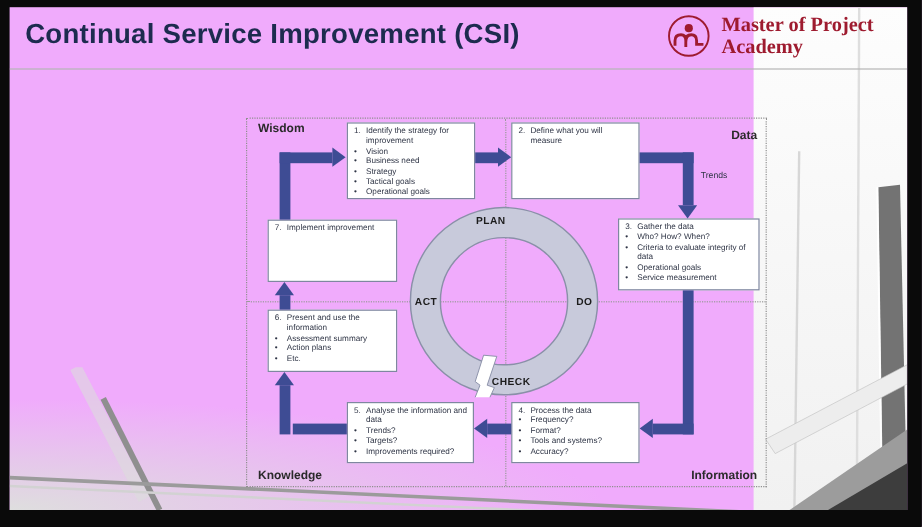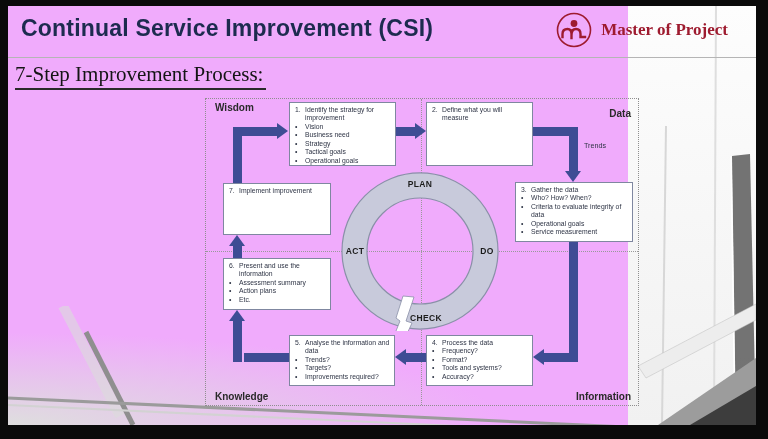--- a/index.html
+++ b/index.html
@@ -82,40 +82,40 @@
     <div class="header">
       <div class="title">Continual Service Improvement (CSI)</div>
       <div class="logo">
         <svg width="40" height="40" viewBox="0 0 40 40">
           <circle cx="20" cy="20" r="16.5" fill="none" stroke="var(--red)" stroke-width="1.6"></circle>
           <circle cx="20" cy="13.5" r="3.4" fill="var(--red)"></circle>
           <path d="M 8.5 27 L 8.5 24 Q 8.5 19 13.5 19 Q 17.5 19 17.5 24 L 17.5 28 M 17.5 24 Q 17.5 19 22 19 Q 26.5 19 26.5 24 L 26.5 27 L 31 27" fill="none" stroke="var(--red)" stroke-width="2.4" stroke-linecap="square"></path>
         </svg>
         <div class="logo-text">
           <div>Master of Project</div>
+          <div>Academy</div>
         </div>
       </div>
     </div>
 
-    <div class="subtitle">7-Step Improvement Process:</div>
 
     <div class="diagram">
       <div class="vline"></div>
       <div class="hline"></div>
 
       <div class="quad-label q-tl">Wisdom</div>
       <div class="quad-label q-tr">Data</div>
       <div class="quad-label q-bl">Knowledge</div>
       <div class="quad-label q-br">Information</div>
 
       <svg class="ring-svg" width="160" height="160" viewBox="0 0 160 160">
         <path fill-rule="evenodd" d="M 2 80 a 78 78 0 1 0 156 0 a 78 78 0 1 0 -156 0 Z M 27 80 a 53 53 0 1 1 106 0 a 53 53 0 1 1 -106 0 Z" style="fill:var(--ring);stroke:var(--ring-outline);stroke-width:1.2"></path>
         <path d="M 74 126 L 66 150 L 72 152 L 60 178 L 52 170 L 60 150 L 56 147 L 63 125 Z" fill="#ffffff" stroke="var(--ring-outline)" stroke-width="0.8"></path>
       </svg>
-      <div class="cycle-label" style="left:214px;top:85px;">PLAN</div>
+      <div class="cycle-label" style="left:203px;top:85px;">PLAN</div>
       <div class="cycle-label" style="left:281px;top:152px;">DO</div>
       <div class="cycle-label" style="left:220px;top:219px;">CHECK</div>
       <div class="cycle-label" style="left:149px;top:152px;">ACT</div>
 
       <div class="step-box" style="left:83px;top:3px;width:107px;height:64px;">
           <div class="srow">
             <span class="smark">1.</span>
             <span class="stext">Identify the strategy for improvement</span>
           </div>
           <div class="srow">

